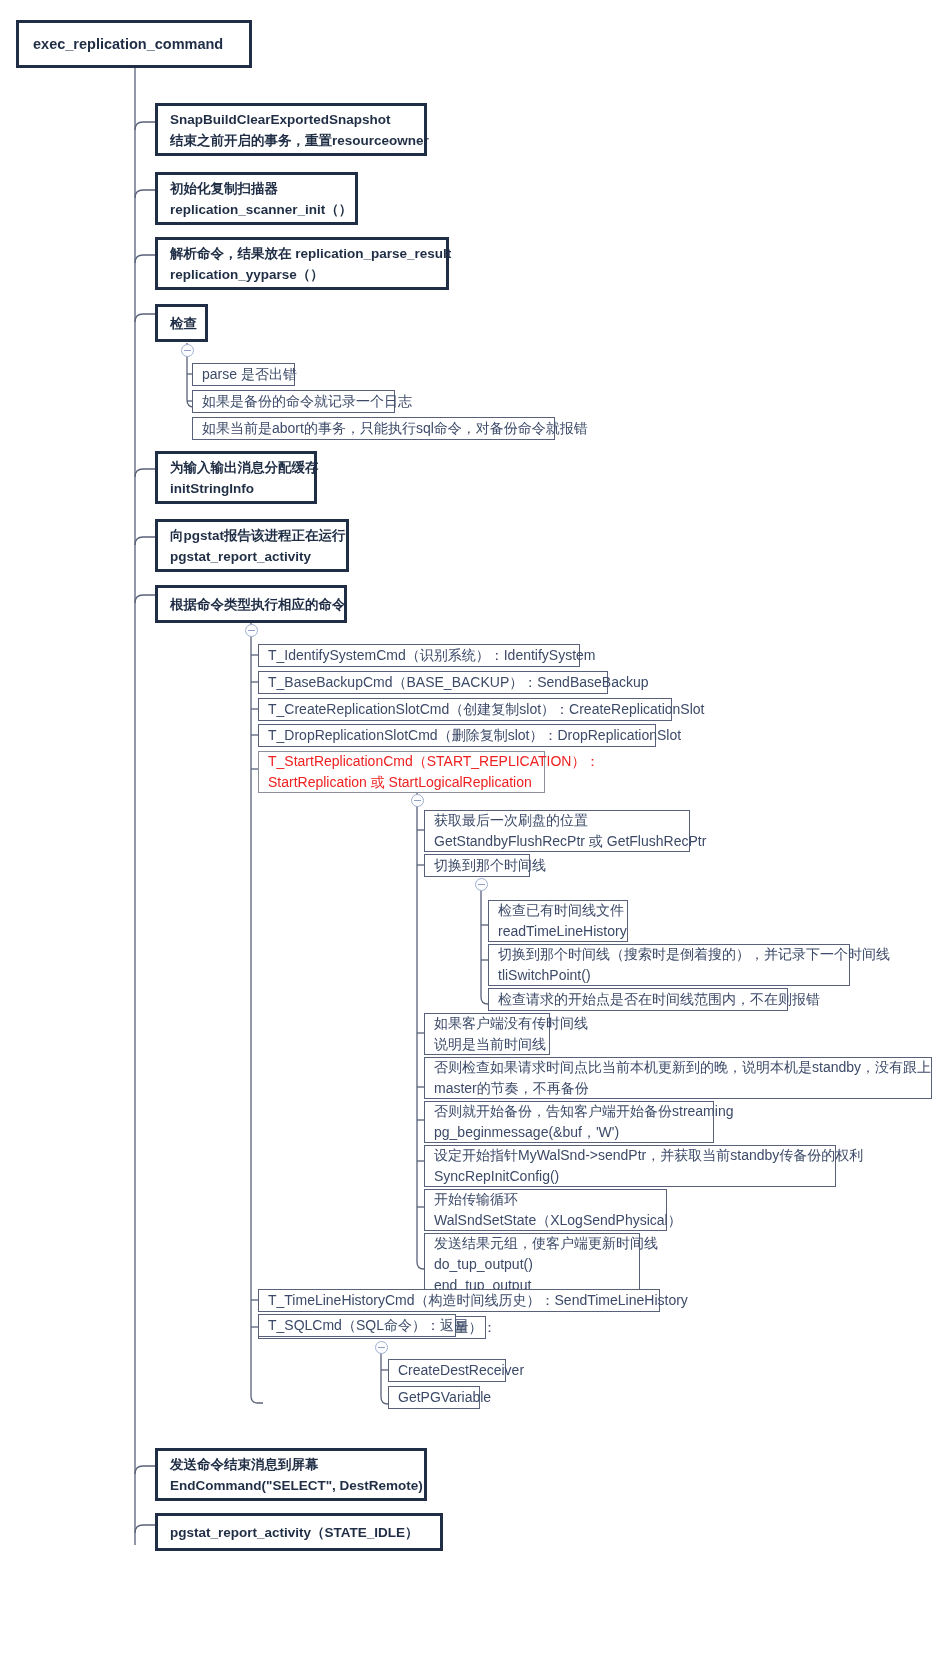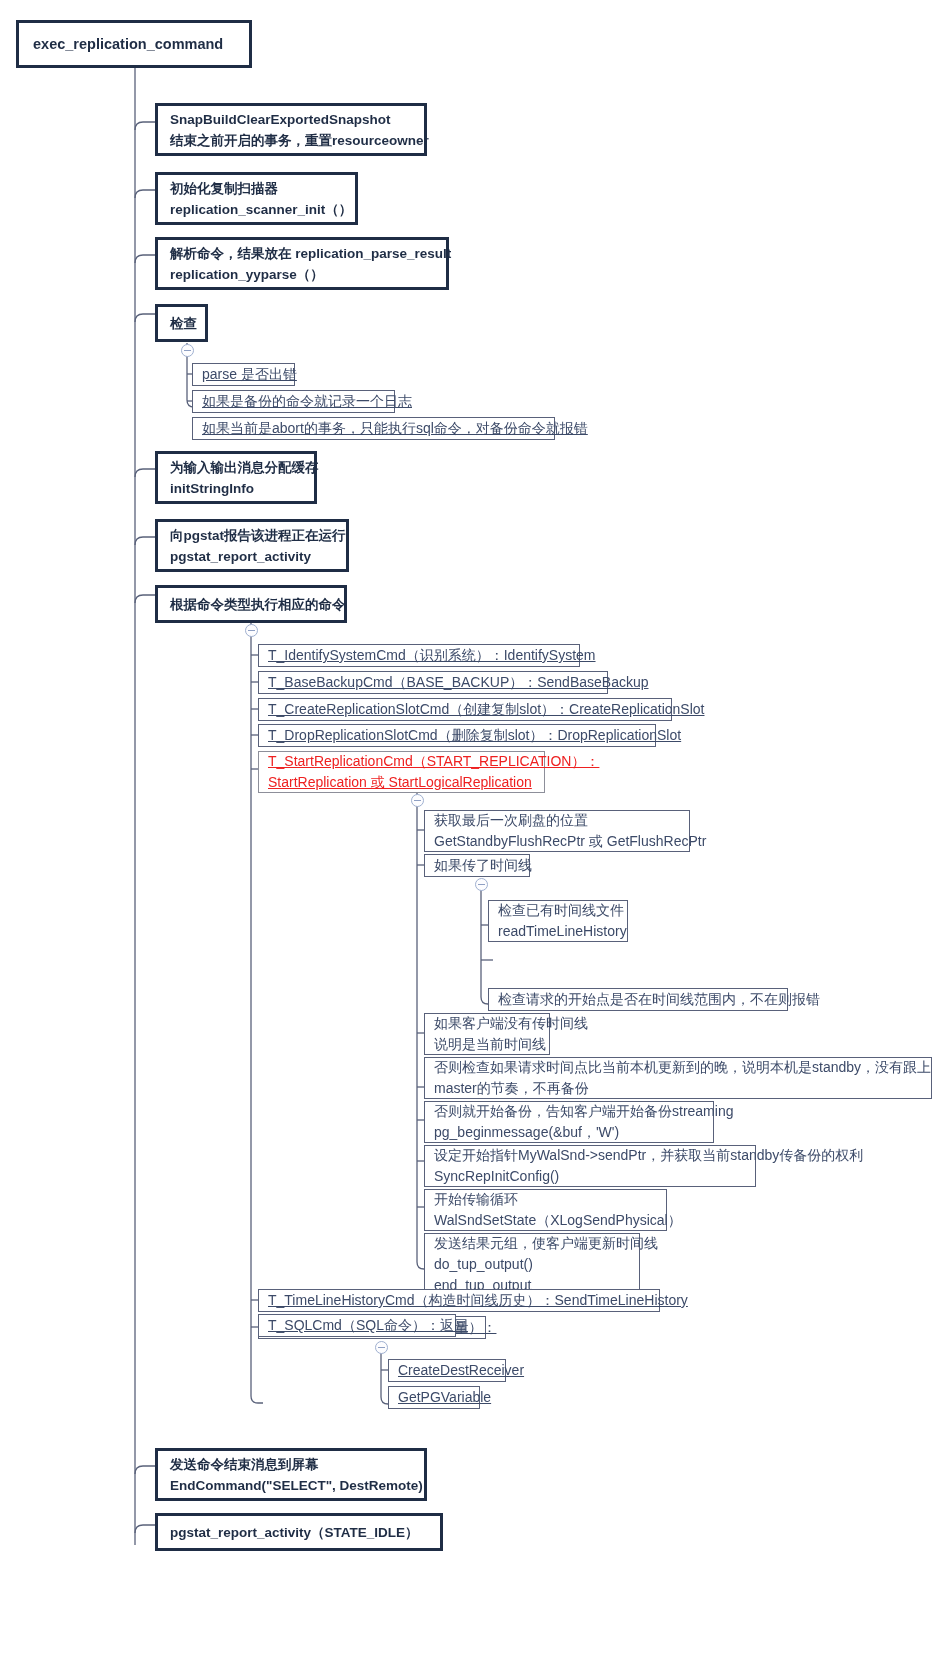--- a/index.html
+++ b/index.html
@@ -18,21 +18,21 @@
 
   
   .lvl-root{border:3px solid #1f2d45;padding:6px 14px;}
   .lvl-root .ln{font-weight:bold;font-size:14.5px;color:#1f2d45;line-height:20px;}
 
   .lvl1{border:3px solid #1f2d45;padding:5px 12px;}
   .lvl1 .ln{font-weight:bold;font-size:13.5px;color:#1f2d45;line-height:21px;}
 
   
   .lvl2{border:1px solid #59617a;padding:3px 9px;}
-  .lvl2 .ln{font-weight:normal;font-size:14px;color:#3c4a68;line-height:21px;text-decoration:underline;}
+  .lvl2 .ln{font-weight:normal;font-size:14px;color:#3c4a68;line-height:21px;}
 
   .lvl3{border:1px solid #59617a;padding:3px 9px;}
   .lvl3 .ln{font-weight:normal;font-size:14px;color:#3c4a68;line-height:21px;}
 
   .red{border-color:#8d8f9a;}
   .red .ln{color:#ee2020;}
 
   
   .toggle{position:absolute;width:13px;height:13px;border-radius:50%;
     border:1px solid #9fb0d0;background:#fdfdff;box-sizing:border-box;}
@@ -161,48 +161,52 @@
     <span class="ln">StartReplication 或 StartLogicalReplication</span>
   </div>
   <div class="toggle" style="left:411px;top:794px;"></div>
 
   <div class="node lvl3" style="left:424px;top:810px;width:266px;height:42px;">
     <span class="ln">获取最后一次刷盘的位置</span>
     <span class="ln">GetStandbyFlushRecPtr 或 GetFlushRecPtr</span>
   </div>
 
   <div class="node lvl3" style="left:424px;top:854px;width:106px;height:23px;">
-    <span class="ln">如果传了时间线</span>
+    <span class="ln">切换到那个时间线</span>
   </div>
   <div class="toggle" style="left:475px;top:878px;"></div>
 
   <div class="node lvl3" style="left:488px;top:900px;width:140px;height:42px;">
     <span class="ln">检查已有时间线文件</span>
     <span class="ln">readTimeLineHistory</span>
   </div>
+  <div class="node lvl3" style="left:488px;top:944px;width:362px;height:42px;">
+    <span class="ln">切换到那个时间线（搜索时是倒着搜的），并记录下一个时间线</span>
+    <span class="ln">tliSwitchPoint()</span>
+  </div>
   <div class="node lvl3" style="left:488px;top:988px;width:300px;height:23px;">
     <span class="ln">检查请求的开始点是否在时间线范围内，不在则报错</span>
   </div>
 
   <div class="node lvl3" style="left:424px;top:1013px;width:126px;height:42px;">
     <span class="ln">如果客户端没有传时间线</span>
     <span class="ln">说明是当前时间线</span>
   </div>
 
   <div class="node lvl3" style="left:424px;top:1057px;width:508px;height:42px;">
     <span class="ln">否则检查如果请求时间点比当前本机更新到的晚，说明本机是standby，没有跟上</span>
     <span class="ln">master的节奏，不再备份</span>
   </div>
 
   <div class="node lvl3" style="left:424px;top:1101px;width:290px;height:42px;">
     <span class="ln">否则就开始备份，告知客户端开始备份streaming</span>
     <span class="ln">pg_beginmessage(&amp;buf，'W')</span>
   </div>
 
-  <div class="node lvl3" style="left:424px;top:1145px;width:332px;height:42px;">
+  <div class="node lvl3" style="left:424px;top:1145px;width:412px;height:42px;">
     <span class="ln">设定开始指针MyWalSnd-&gt;sendPtr，并获取当前standby传备份的权利</span>
     <span class="ln">SyncRepInitConfig()</span>
   </div>
 
   <div class="node lvl3" style="left:424px;top:1189px;width:243px;height:42px;">
     <span class="ln">开始传输循环</span>
     <span class="ln">WalSndSetState（XLogSendPhysical）</span>
   </div>
 
   <div class="node lvl3" style="left:424px;top:1233px;width:216px;height:63px;">

